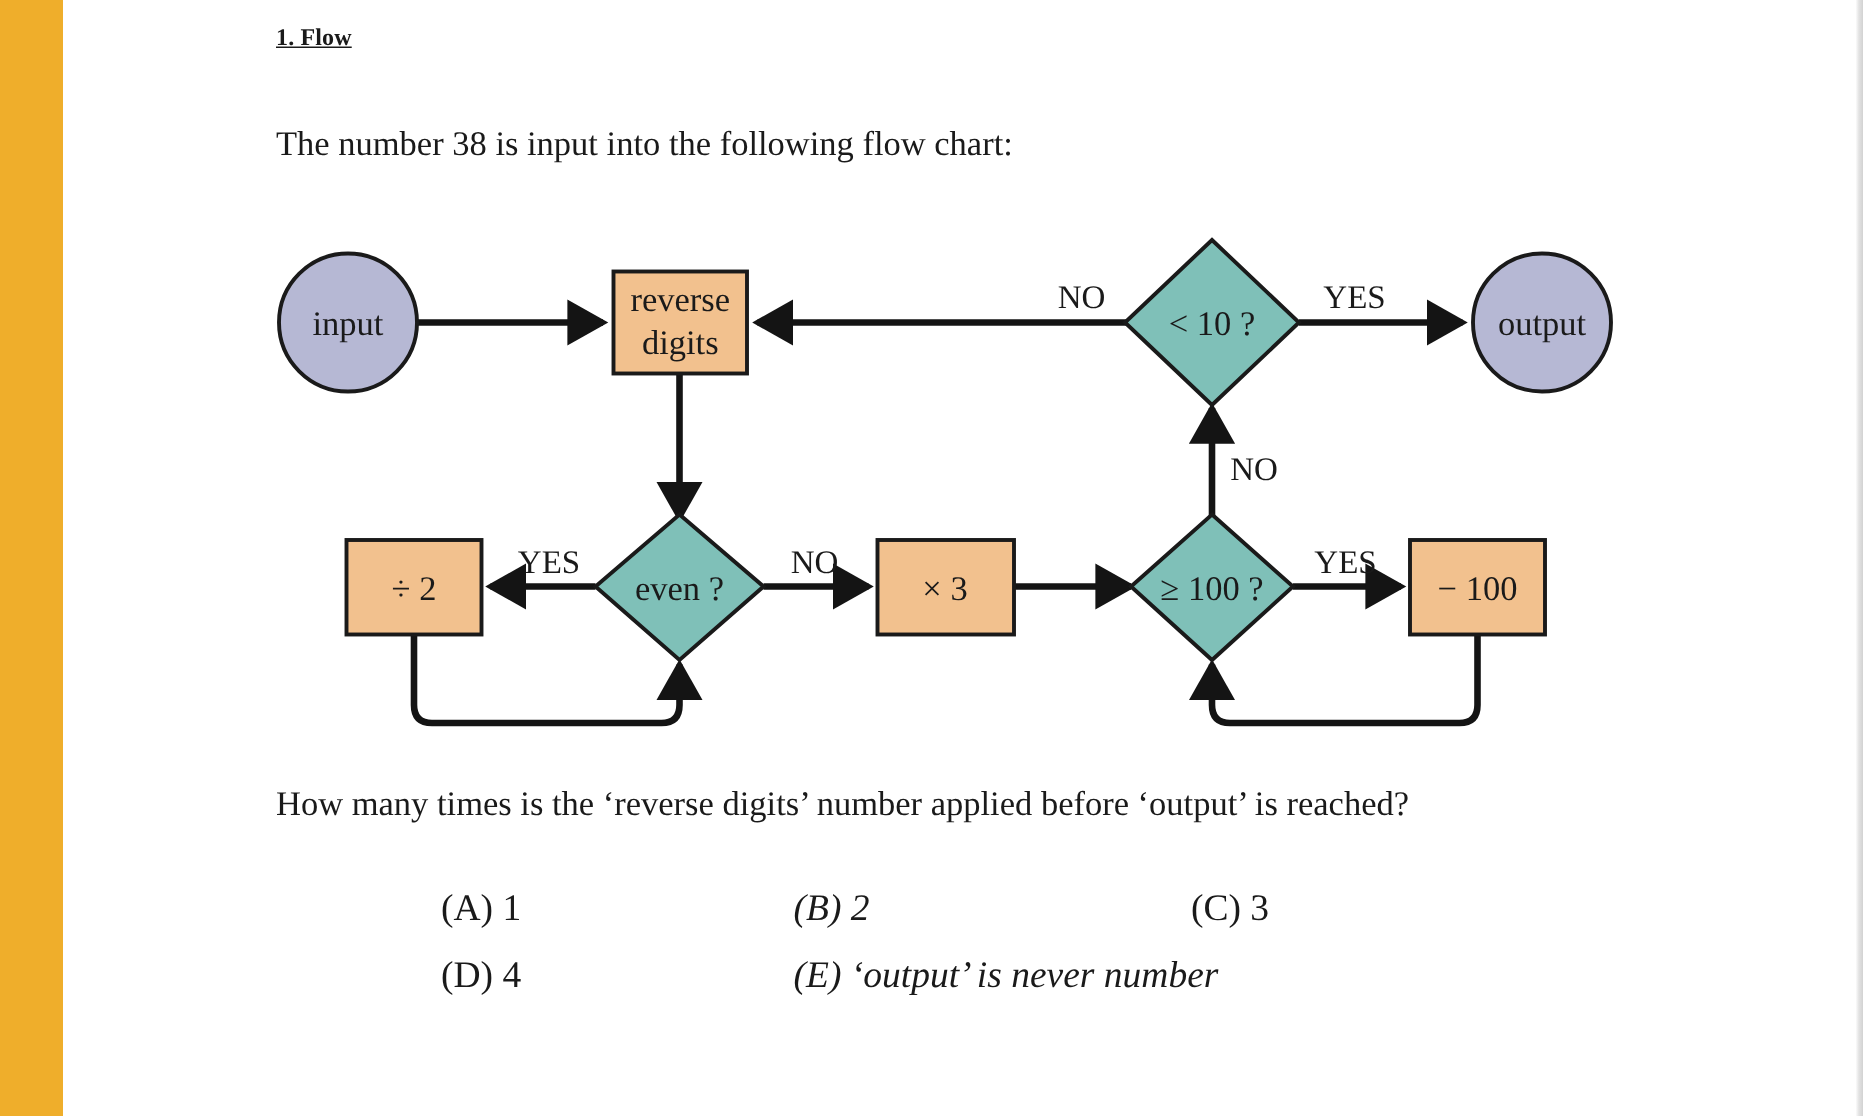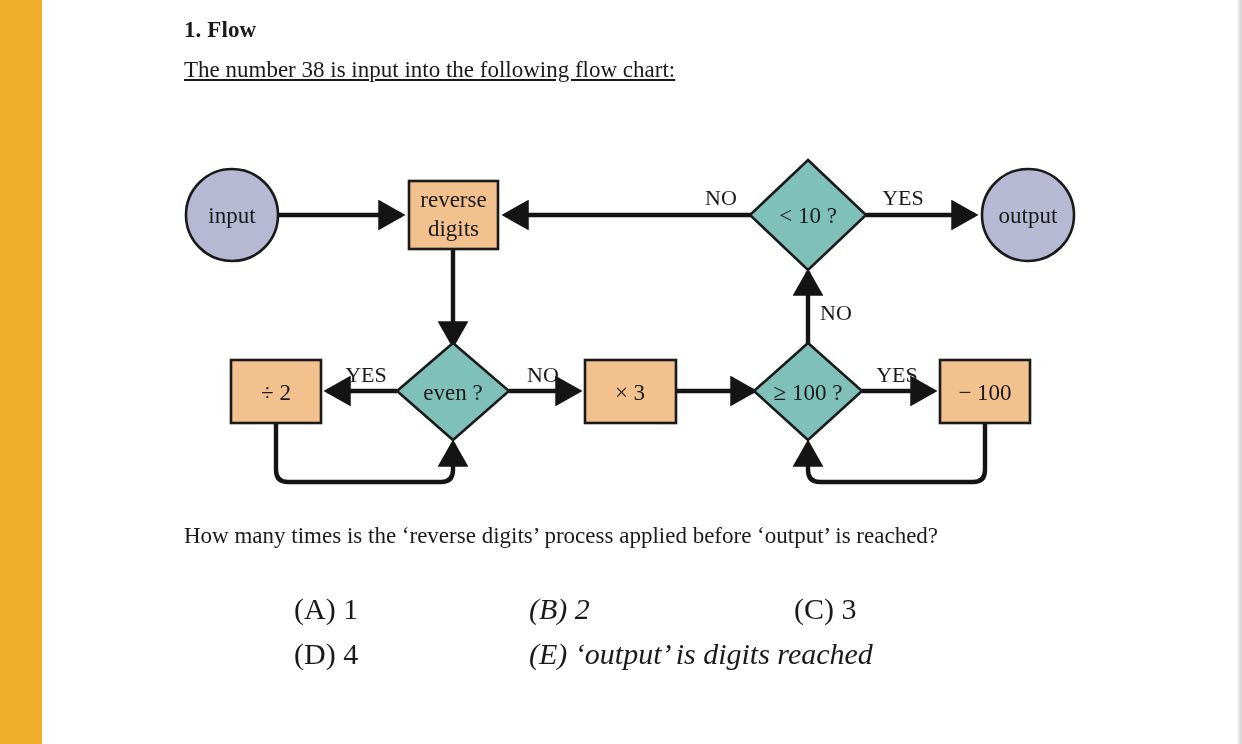--- a/index.html
+++ b/index.html
@@ -43,32 +43,32 @@
     position: absolute;
     left: 184px;
     top: 0;
     width: 1000px;
     height: 744px;
   }
   #page-title {
     position: absolute;
     left: 0;
     top: 17px;
-    font-size: 23px;
+    font-size: 16px;
     font-weight: bold;
     letter-spacing: 0.1px;
     white-space: nowrap;
+    text-decoration: underline;
   }
   #intro-text {
     position: absolute;
     left: 0;
-    top: 57px;
+    top: 83px;
     font-size: 23px;
     white-space: nowrap;
-    text-decoration: underline;
   }
   #question-text {
     position: absolute;
     left: 0;
     top: 523px;
     font-size: 23px;
     white-space: nowrap;
   }
   
   #flowchart {
@@ -106,21 +106,21 @@
     left: 110px;
     top: 592px;
     width: 760px;
   }
   .option-row {
     position: relative;
     height: 45px;
   }
   .option {
     position: absolute;
-    font-size: 30px;
+    font-size: 25px;
     white-space: nowrap;
   }
   .opt-col-0 { left: 0px; }
   .opt-col-1 { left: 235px; font-style: italic; }
   .opt-col-2 { left: 500px; }
 </style>
 </head>
 <body>
 
 <div id="page" style="background: rgb(255, 255, 255);">
@@ -214,21 +214,21 @@
       <g>
         <text class="edge-label" x="721" y="205" text-anchor="middle">NO</text>
         <text class="edge-label" x="903" y="205" text-anchor="middle">YES</text>
         <text class="edge-label" x="836" y="320" text-anchor="middle">NO</text>
         <text class="edge-label" x="366" y="382" text-anchor="middle">YES</text>
         <text class="edge-label" x="543" y="382" text-anchor="middle">NO</text>
         <text class="edge-label" x="897" y="382" text-anchor="middle">YES</text>
       </g>
     </svg>
 
-    <div id="question-text">How many times is the ‘reverse digits’ process applied before ‘output’ is reached?</div>
+    <div id="question-text">How many times is the ‘reverse digits’ number applied before ‘output’ is reached?</div>
 
     <div id="options">
       <div class="option-row">
         <span class="option opt-col-0">
           <span>(A)</span>
           <span>1</span>
         </span>
         <span class="option opt-col-1">
           <span>(B)</span>
           <span>2</span>
@@ -238,19 +238,19 @@
           <span>3</span>
         </span>
       </div>
       <div class="option-row">
         <span class="option opt-col-0">
           <span>(D)</span>
           <span>4</span>
         </span>
         <span class="option opt-col-1">
           <span>(E)</span>
-          <span>‘output’ is digits reached</span>
+          <span>‘output’ is never number</span>
         </span>
       </div>
     </div>
 
   </div>
 </div>
 
 </body></html>

